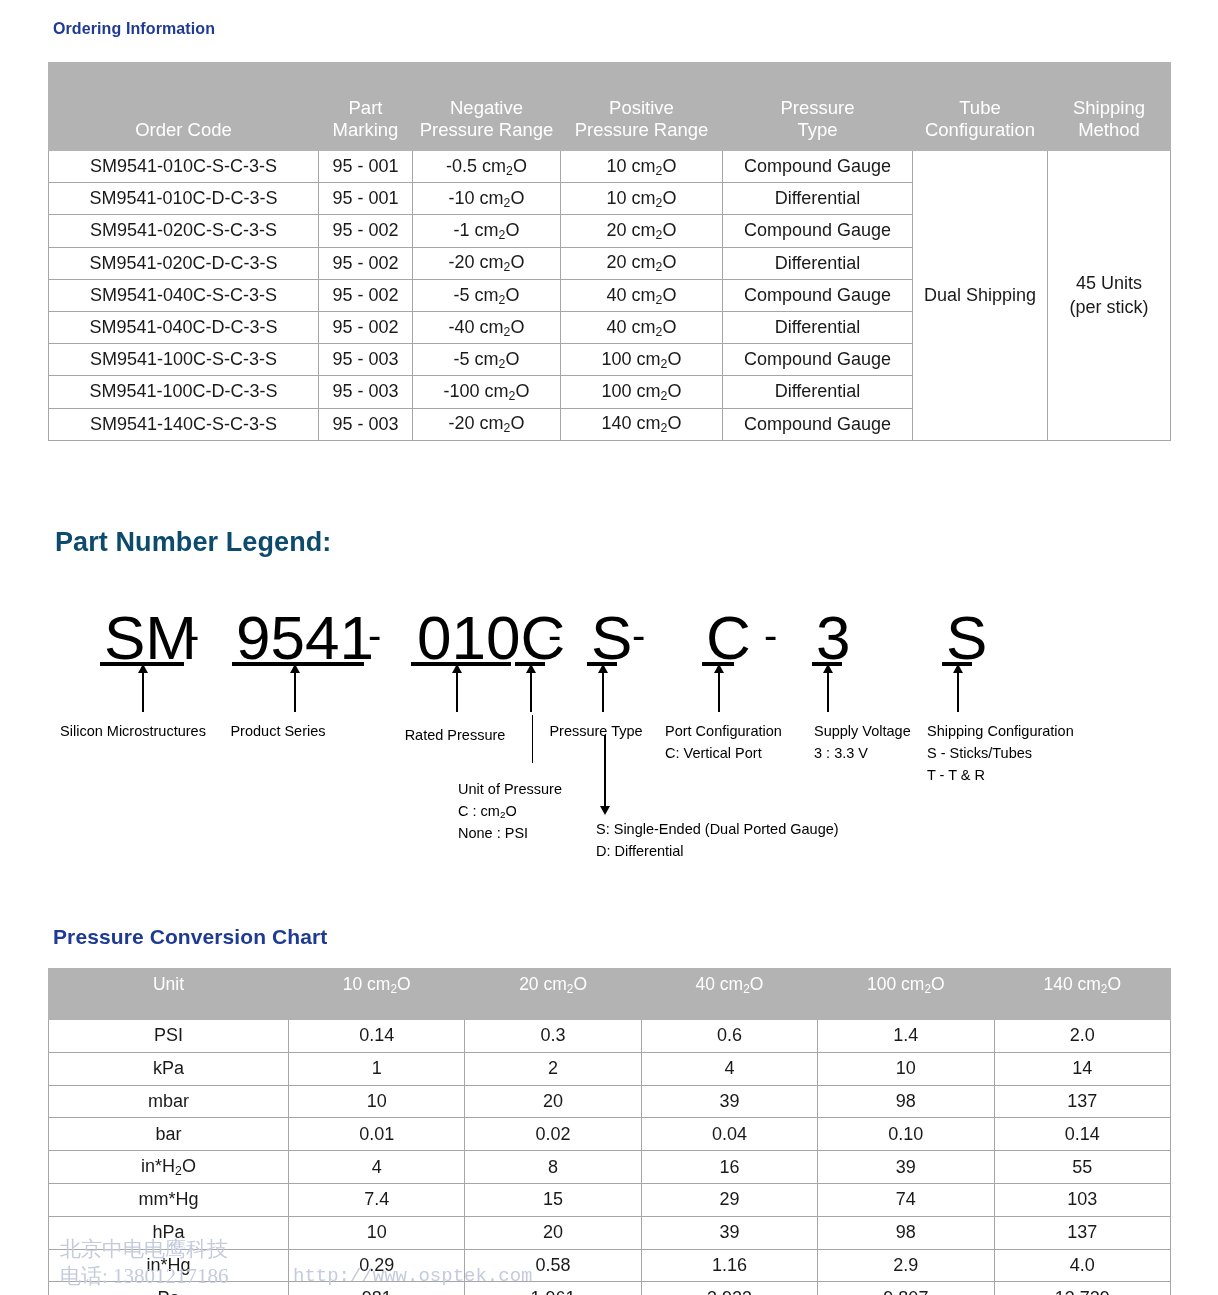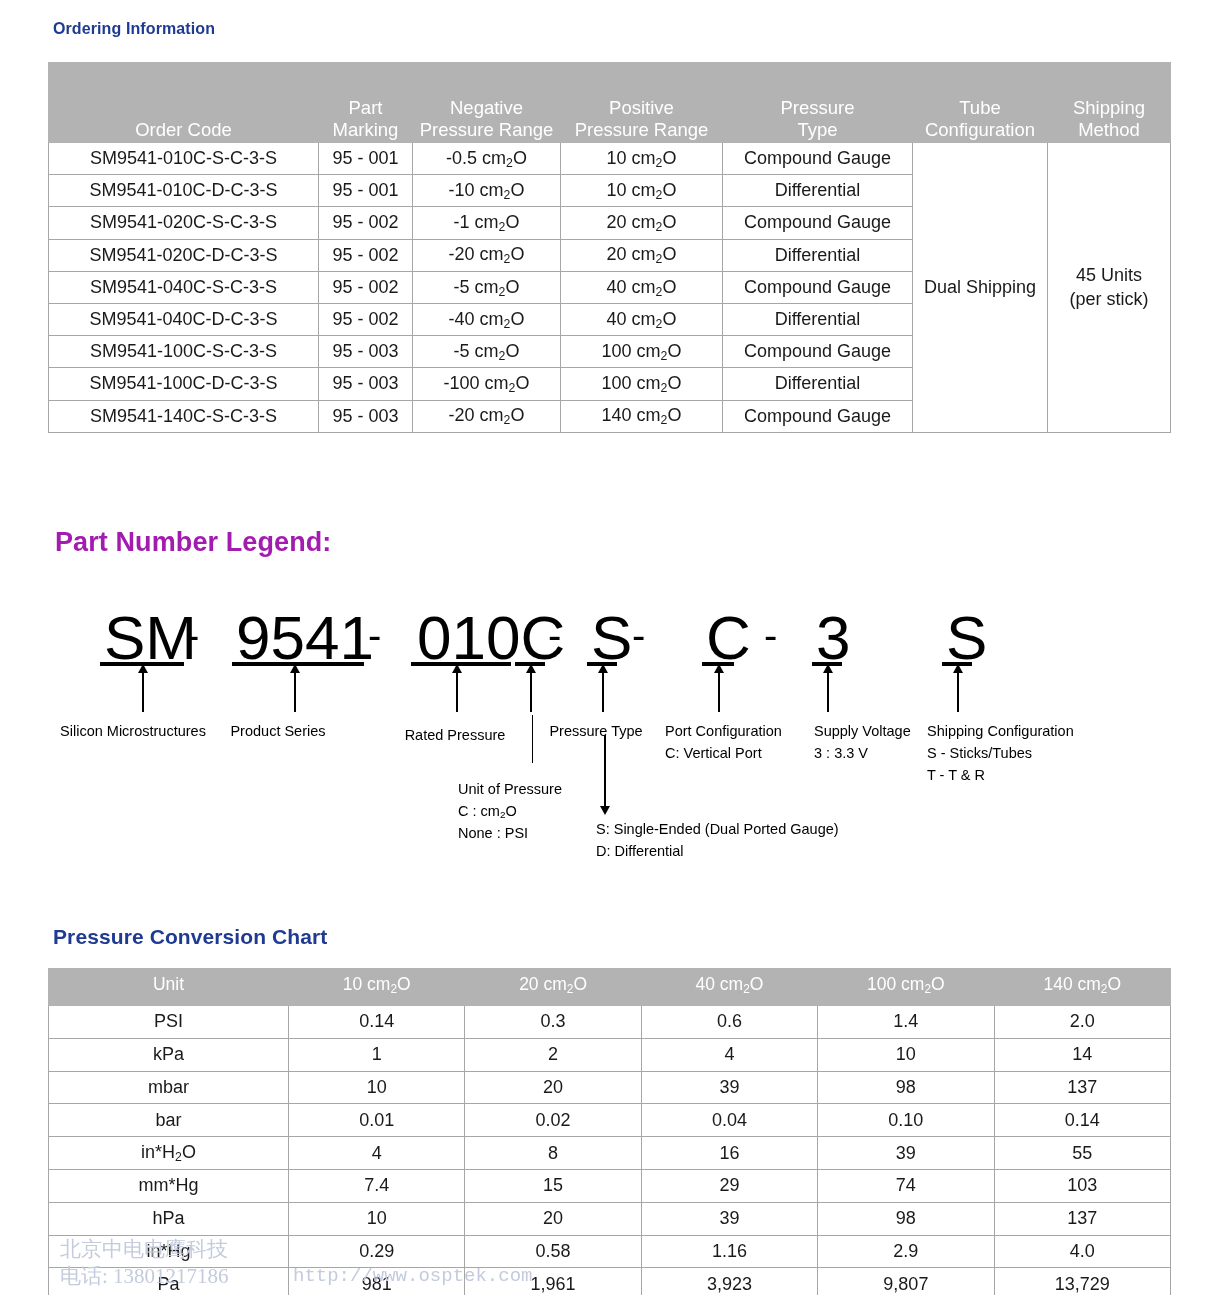--- a/index.html
+++ b/index.html
@@ -17,21 +17,21 @@
   }
 
   
   .sec-heading {
     position: absolute;
     font-weight: bold;
     color: #1F3A93;
     letter-spacing: 0.1px;
   }
   #ordering-heading { left: 53px; top: 20px; font-size: 16px; }
-  #legend-heading  { left: 55px; top: 527px; font-size: 27px; color:#a21caf; }
+  #legend-heading  { left: 55px; top: 527px; font-size: 27px; color:#0c4a6e; }
   #conversion-heading { left: 53px; top: 925px; font-size: 21px; }
 
   
   table.dt {
     position: absolute;
     border-collapse: collapse;
     table-layout: fixed;
   }
   table.dt th {
     background: #B3B3B3;
@@ -47,21 +47,21 @@
     background: #ffffff;
     text-align: center;
     border: 1px solid #A6A6A6;
     padding: 0;
     color: #1a1a1a;
   }
   sub { font-size: 0.68em; vertical-align: -0.22em; }
 
   
   #ordering-table { left: 48px; top: 62px; width: 1122px; }
-  #ordering-table th { height: 79px; font-size: 18.5px; padding-bottom: 0; }
+  #ordering-table th { height: 79px; font-size: 18.5px; padding-bottom: 8px; }
   #ordering-table td { height: 31.2px; font-size: 18px; }
   #ordering-table td.order-code { text-align: center; }
   #ordering-table td.merged {
     font-size: 18px;
     line-height: 1.35;
     vertical-align: middle;
   }
   .col-order { width: 270px; }
   .col-mark  { width: 94px; }
   .col-neg   { width: 148px; }
@@ -69,21 +69,21 @@
   .col-ptype { width: 190px; }
   .col-tube  { width: 135px; }
   .col-ship  { width: 123px; }
 
   
   #conversion-table { left: 48px; top: 968px; width: 1122px; }
   #conversion-table th {
     height: 32px;
     font-size: 17.5px;
     vertical-align: middle;
-    padding-bottom: 4px;
+    padding-bottom: 18px;
   }
   #conversion-table td { height: 31.8px; font-size: 18px; }
   .cc-unit { width: 240px; }
   .cc-val  { width: 176.4px; }
 
   
   #legend-block {
     position: absolute;
     left: 0; top: 575px;
     width: 1218px; height: 300px;

